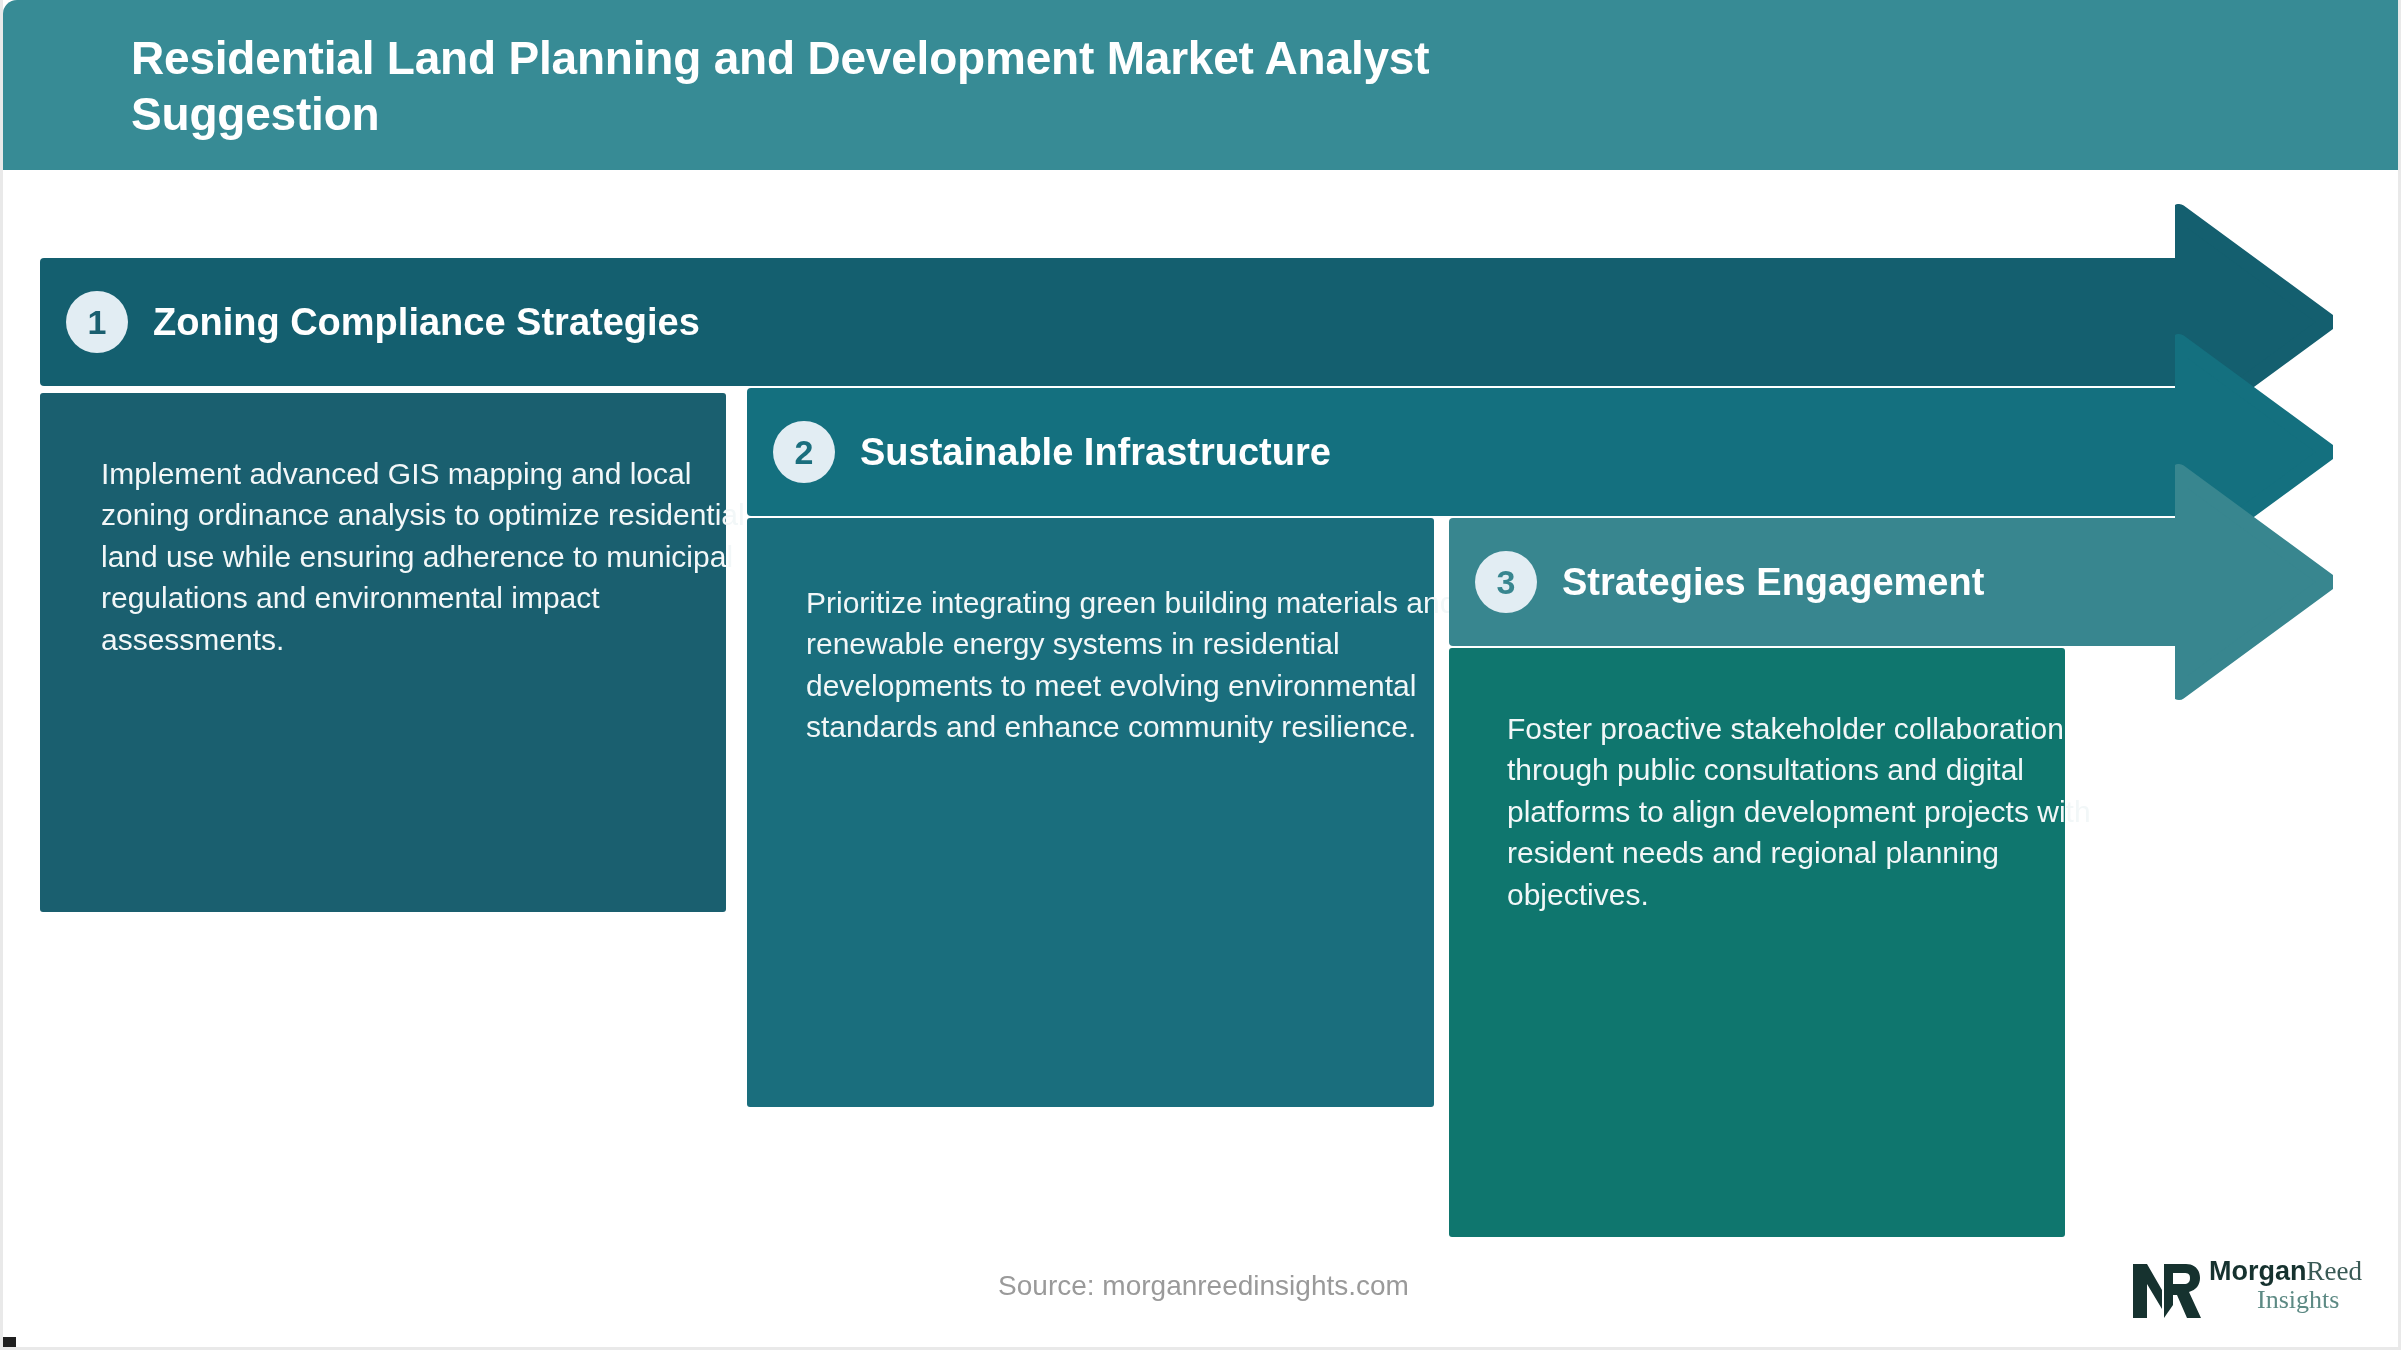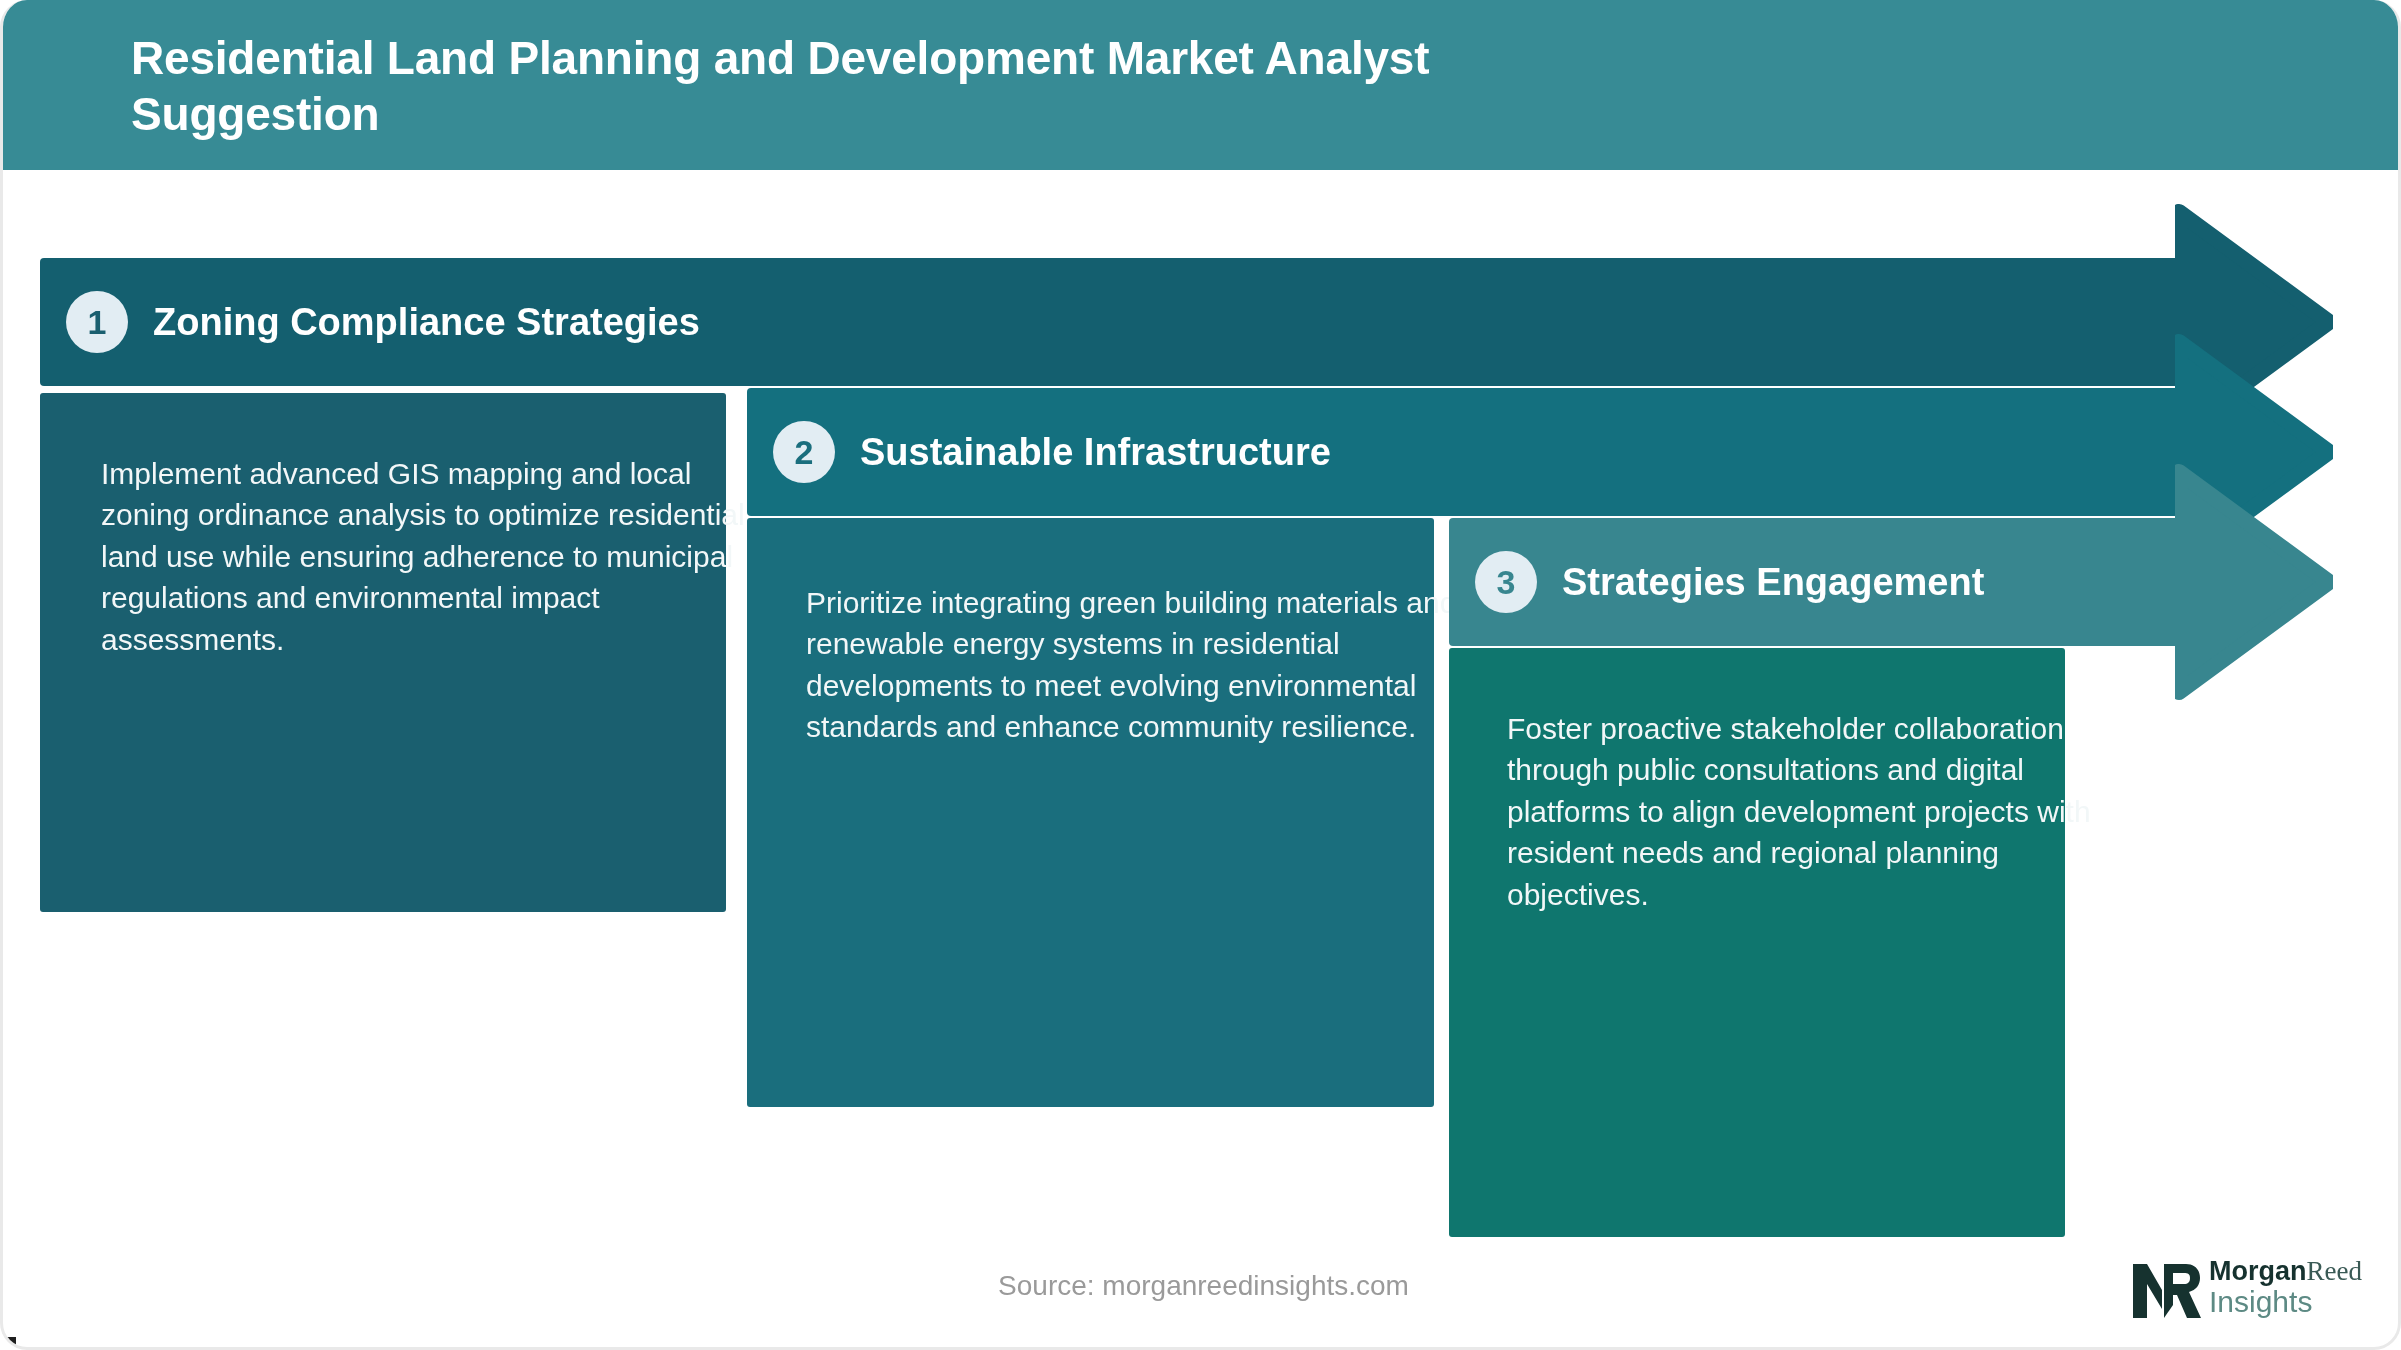--- a/index.html
+++ b/index.html
@@ -11,21 +11,20 @@
     position: relative;
     width: 2401px;
     height: 1350px;
     background: #ffffff;
     overflow: hidden;
     font-family: "Liberation Sans", sans-serif;
     box-sizing: border-box;
     border-left: 3px solid #e9e9e9;
     border-right: 3px solid #e9e9e9;
     border-bottom: 3px solid #e9e9e9;
-    border-radius: 27px;
   }
 
   
   #header {
     position: absolute;
     left: 0;
     top: 0;
     width: 2401px;
     height: 170px;
     background: #378b95;
@@ -116,24 +115,25 @@
     top: 1258px;
     width: 230px;
     height: 68px;
   }
   #logo-mark { position: absolute; left: 0; top: 4px; }
   #logo-text { position: absolute; left: 78px; top: 0; }
   .logo-line1 { font-size: 27px; line-height: 1.0; white-space: nowrap; }
   .logo-morgan { font-weight: bold; color: #16322f; }
   .logo-reed { font-family: "Liberation Serif", serif; color: #3a5a55; }
   .logo-line2 {
-    font-family: Liberation Sans, sans-serif;
-    font-size: 30px;
+    font-family: Liberation Serif, serif;
+    font-size: 26px;
     color: #5d8a84;
     line-height: 1.15;
+    margin-left: 48px;
   }
   #corner-mark {
     position: absolute;
     left: 0;
     top: 1337px;
     width: 13px;
     height: 13px;
     background: #1f1f1f;
   }
 </style>

